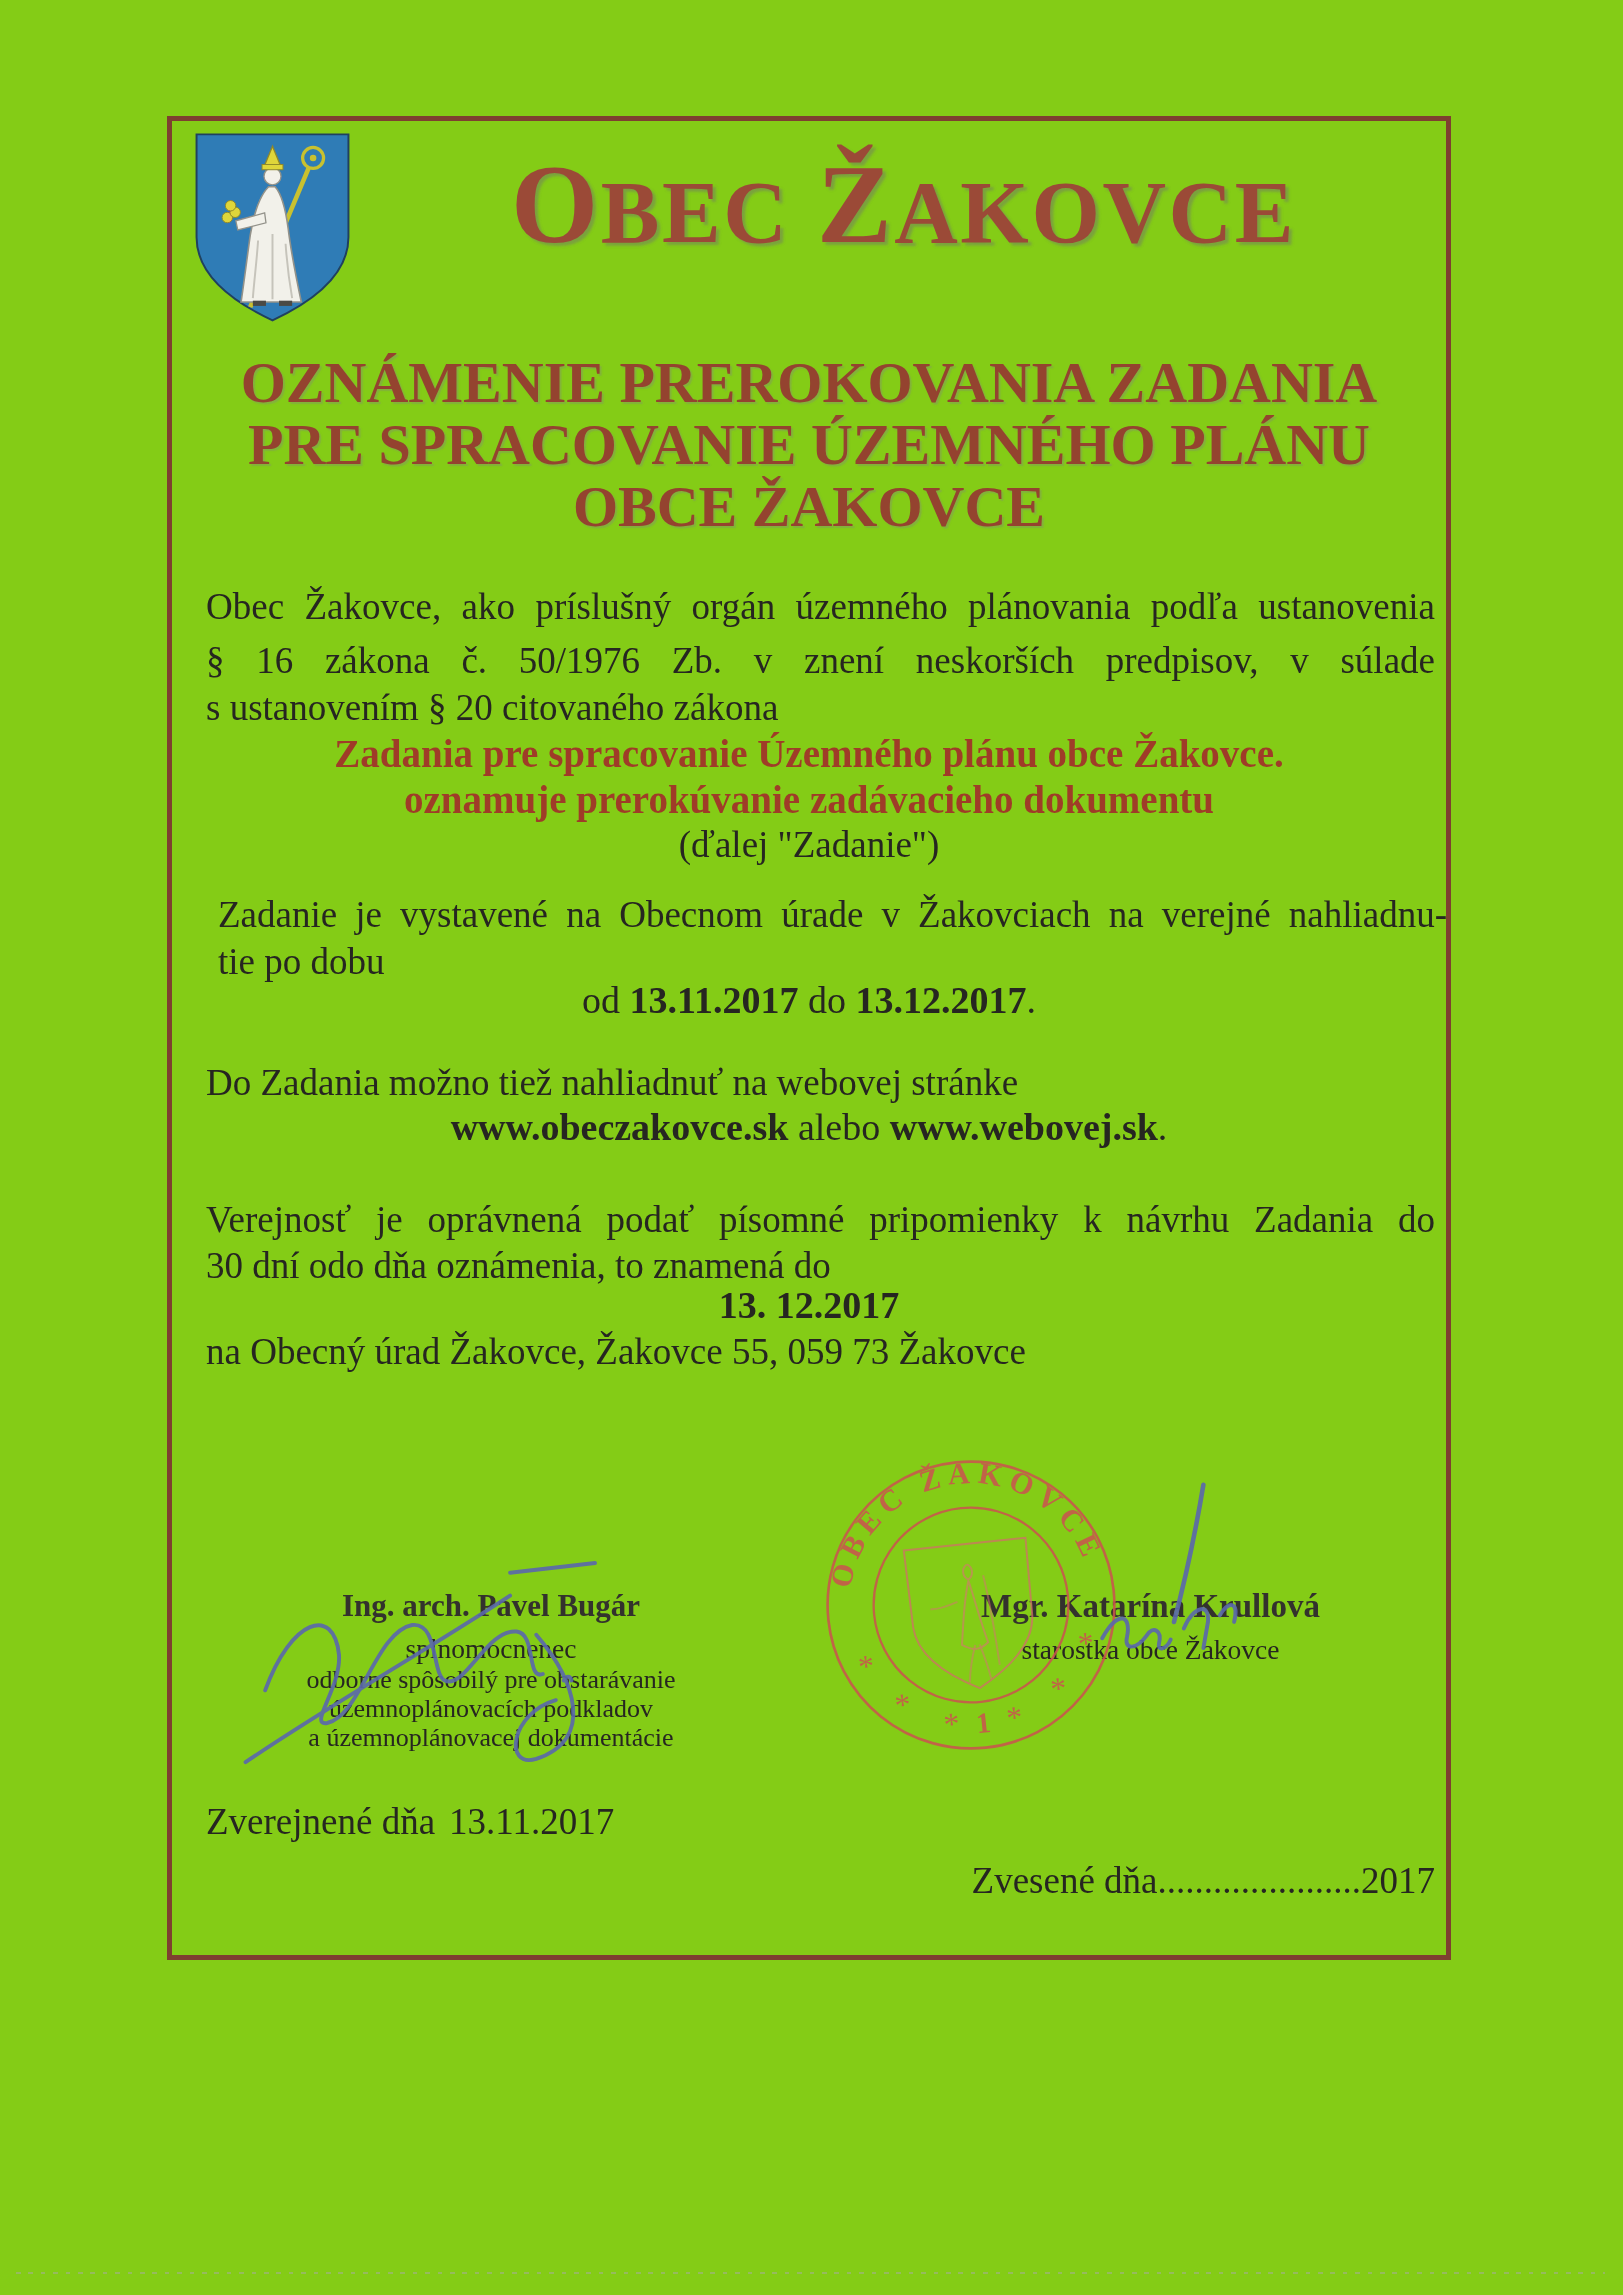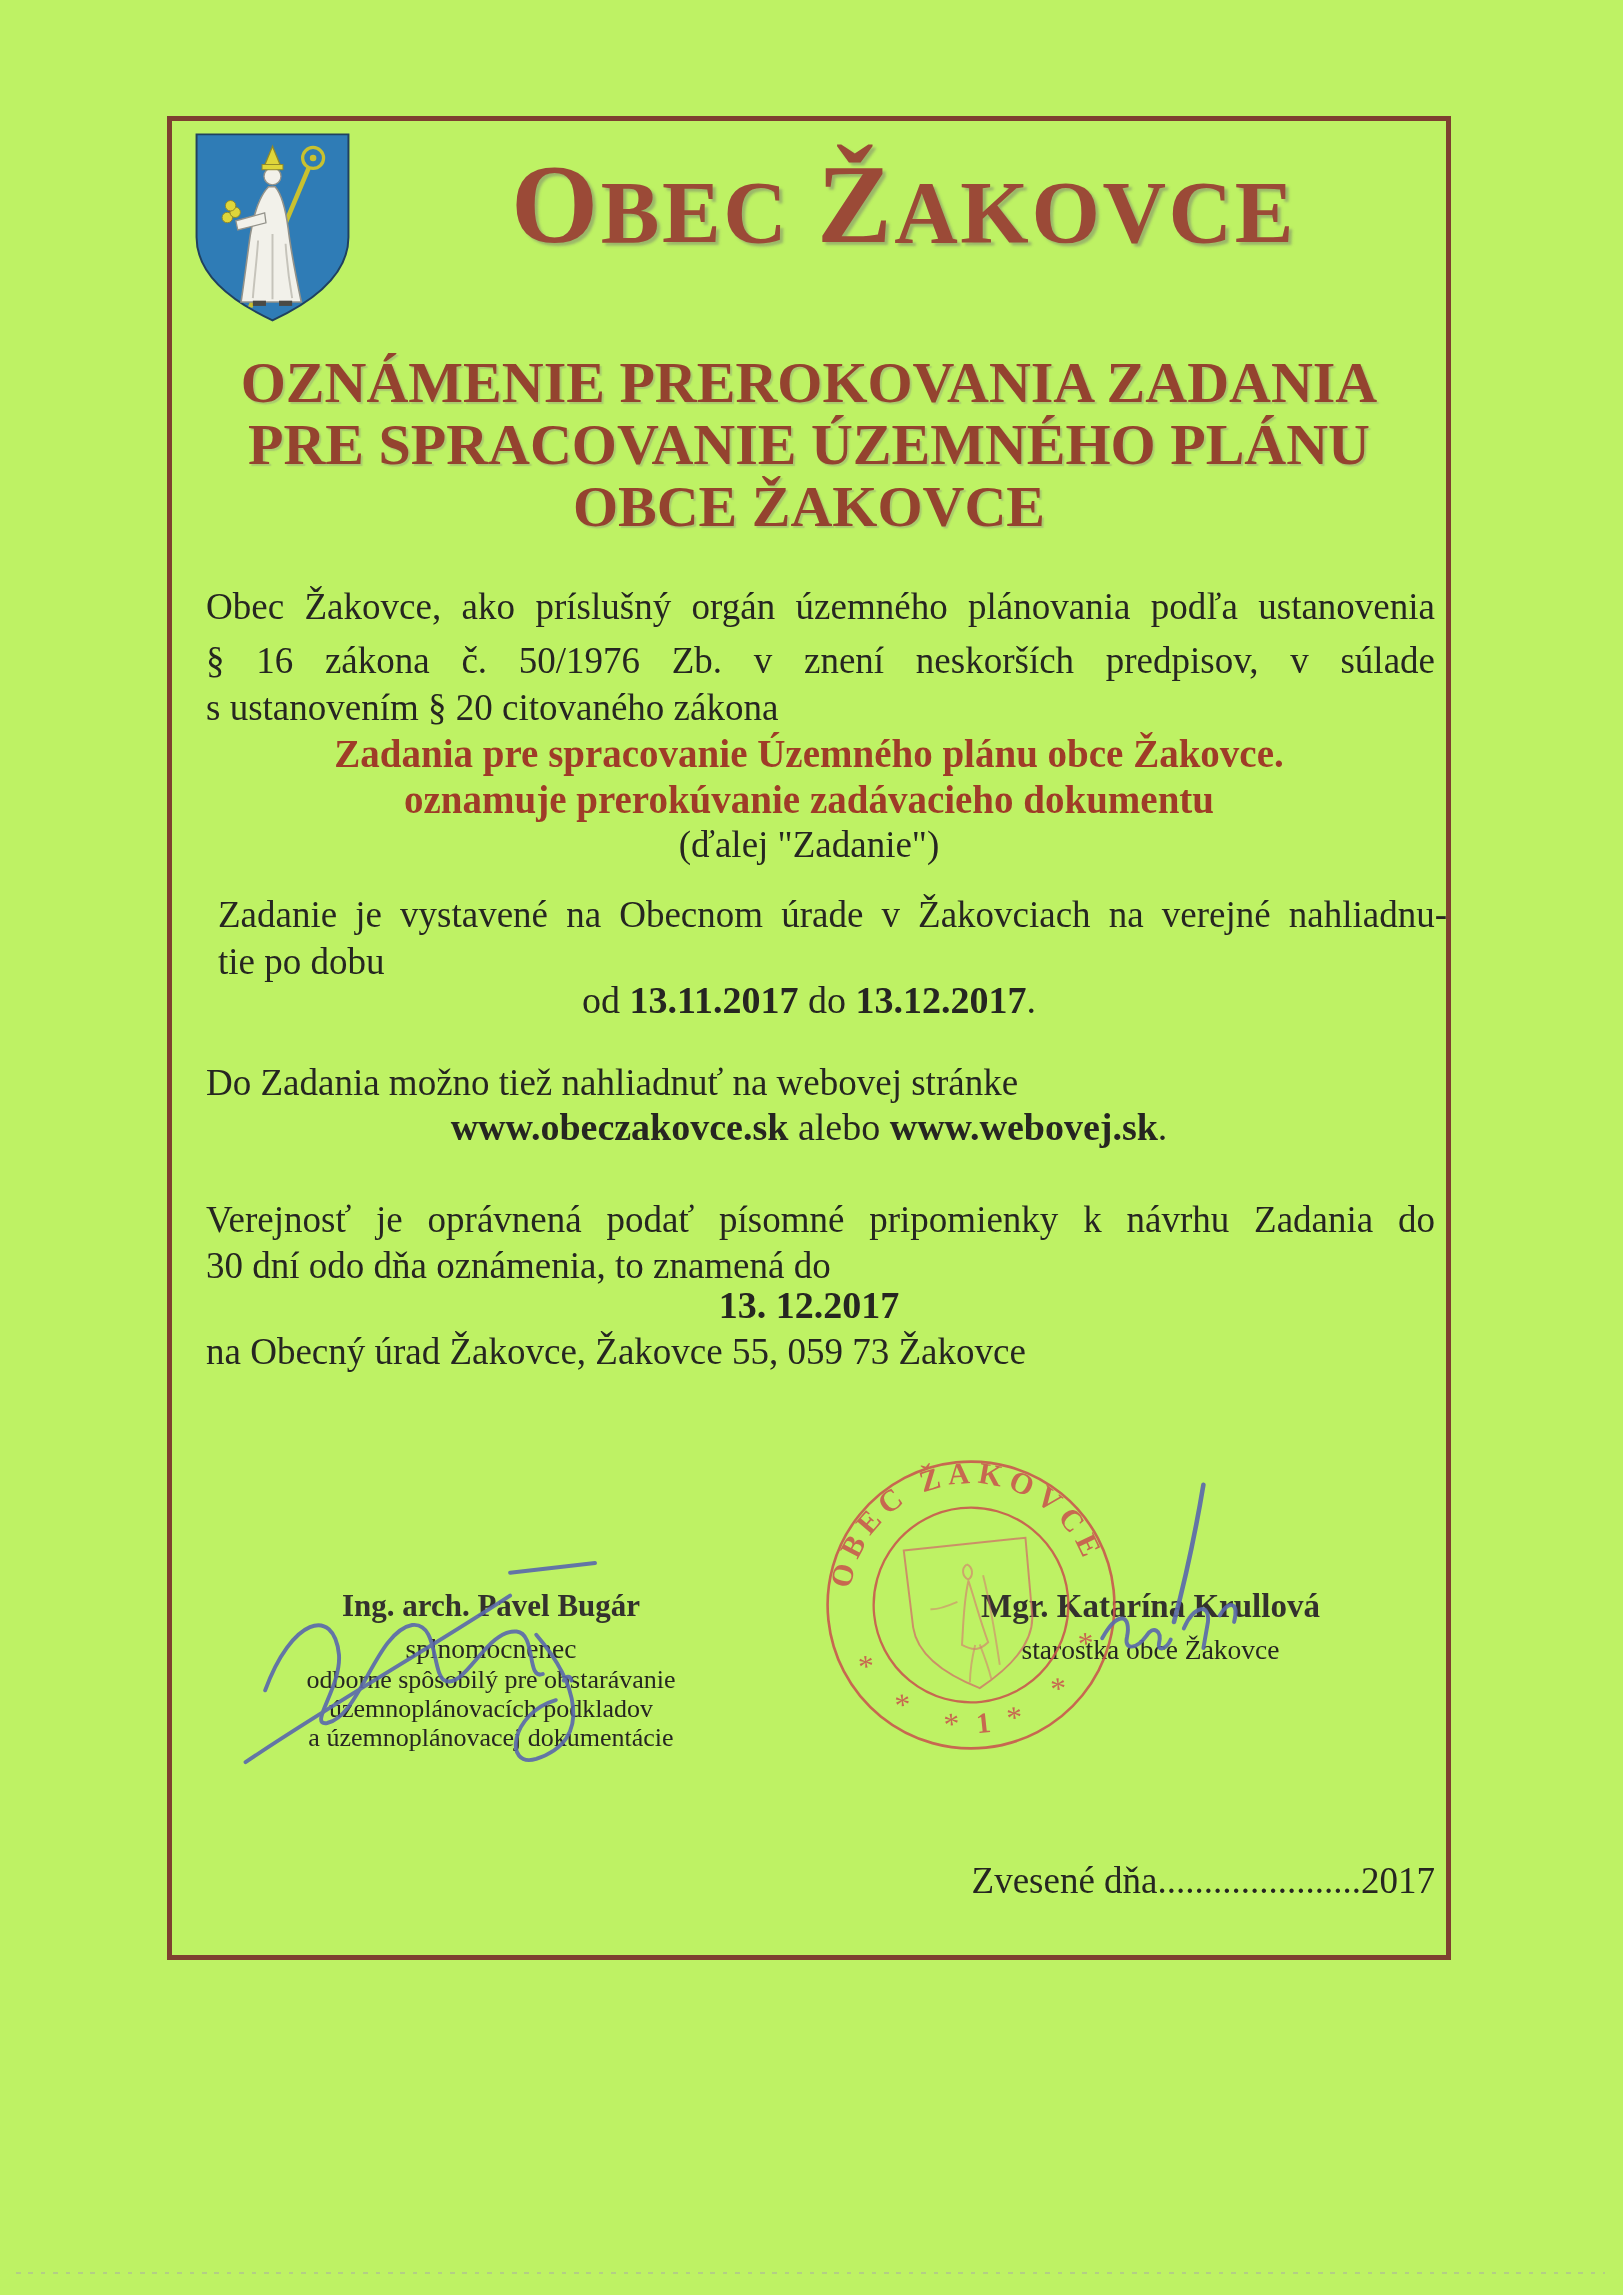--- a/index.html
+++ b/index.html
@@ -1,18 +1,18 @@
 <!DOCTYPE html>
 <html style="font-size:10.5px"><head>
 <meta charset="utf-8">
 <style>
   html,body{margin:0;padding:0;background:#ffffff;}
   .page{
     position:relative;width:1623px;height:2295px;overflow:hidden;
-    background:#bef264;font-family:"Liberation Serif","DejaVu Serif",serif;color:#262621;
+    background:#84cc16;font-family:"Liberation Serif","DejaVu Serif",serif;color:#262621;
   }
   .frame{
     position:absolute;left:167px;top:116px;width:1284px;height:1844px;
     border:5.9px solid #7e4030;box-sizing:border-box;
   }
   .abs{position:absolute;}
   .org-line{
     left:356px;top:148px;width:1095px;text-align:center;line-height:1;
     color:#9b4a37;font-weight:700;letter-spacing:2.6px;white-space:nowrap;
     text-shadow:3.3px 3.3px 2.6px rgba(110,110,110,.45);
@@ -170,20 +170,23 @@
 
   <svg class="abs sigink" style="left:1063px;top:1475px;" width="222" height="209" viewBox="0 0 340 320">
     <g fill="none" stroke="#5a68ad" stroke-width="6" stroke-linecap="round">
       <path d="M 215,15 C 205,75 190,150 170,225" stroke-width="7"></path>
       <path d="M 60,250 C 85,205 105,215 98,248 C 93,268 112,268 128,246 C 138,230 152,238 147,258 C 144,270 158,268 165,252"></path>
       <path d="M 185,235 C 200,200 225,195 222,225 L 215,265"></path>
       <path d="M 240,215 C 255,190 270,195 262,225"></path>
     </g>
   </svg>
 
+  <div class="abs footer-row1">
+    <span class="f-label">Zverejnené dňa</span><span>13.11.2017</span>
+  </div>
   <div class="abs footer-row2">
     <span class="f-label">Zvesené dňa</span><span>......................2017</span>
   </div>
 
   <div class="abs scan-artifact"></div>
 
 </div>
 
 
 </body></html>

